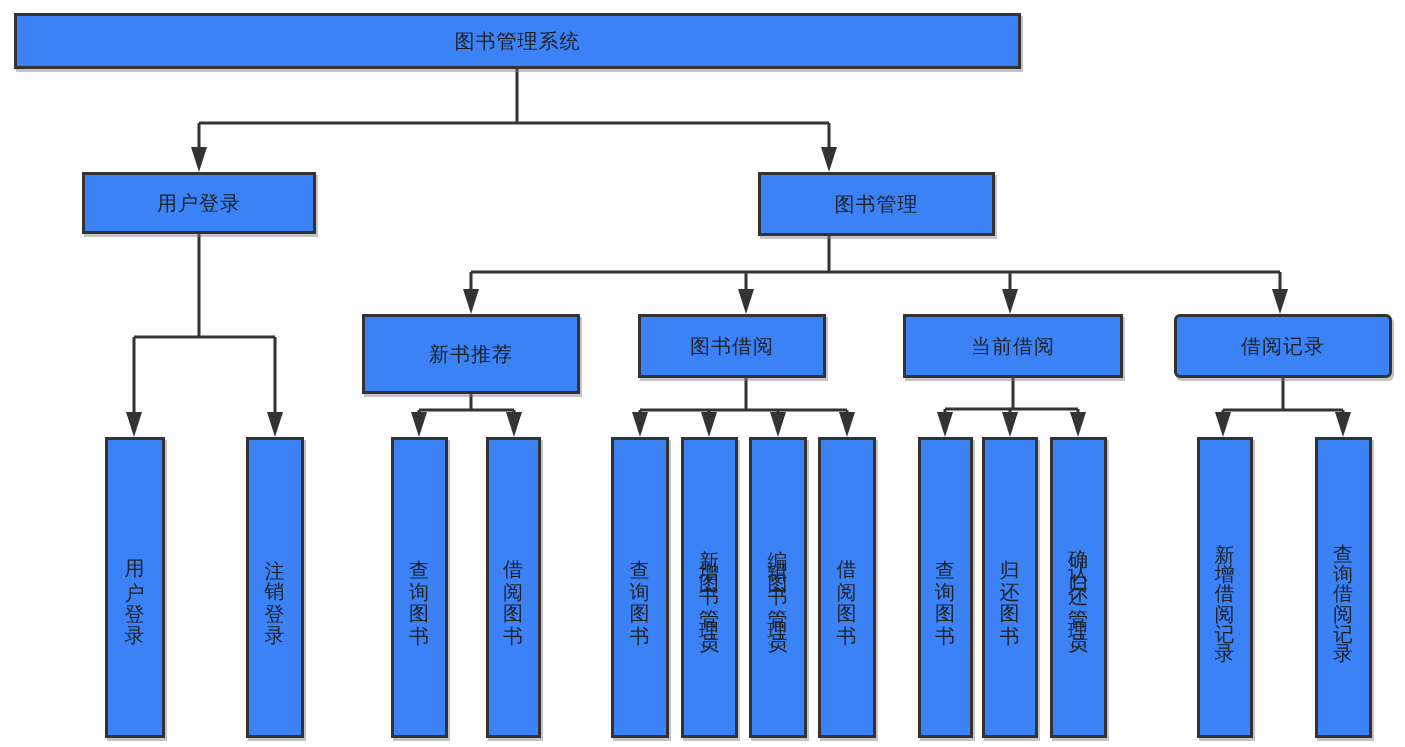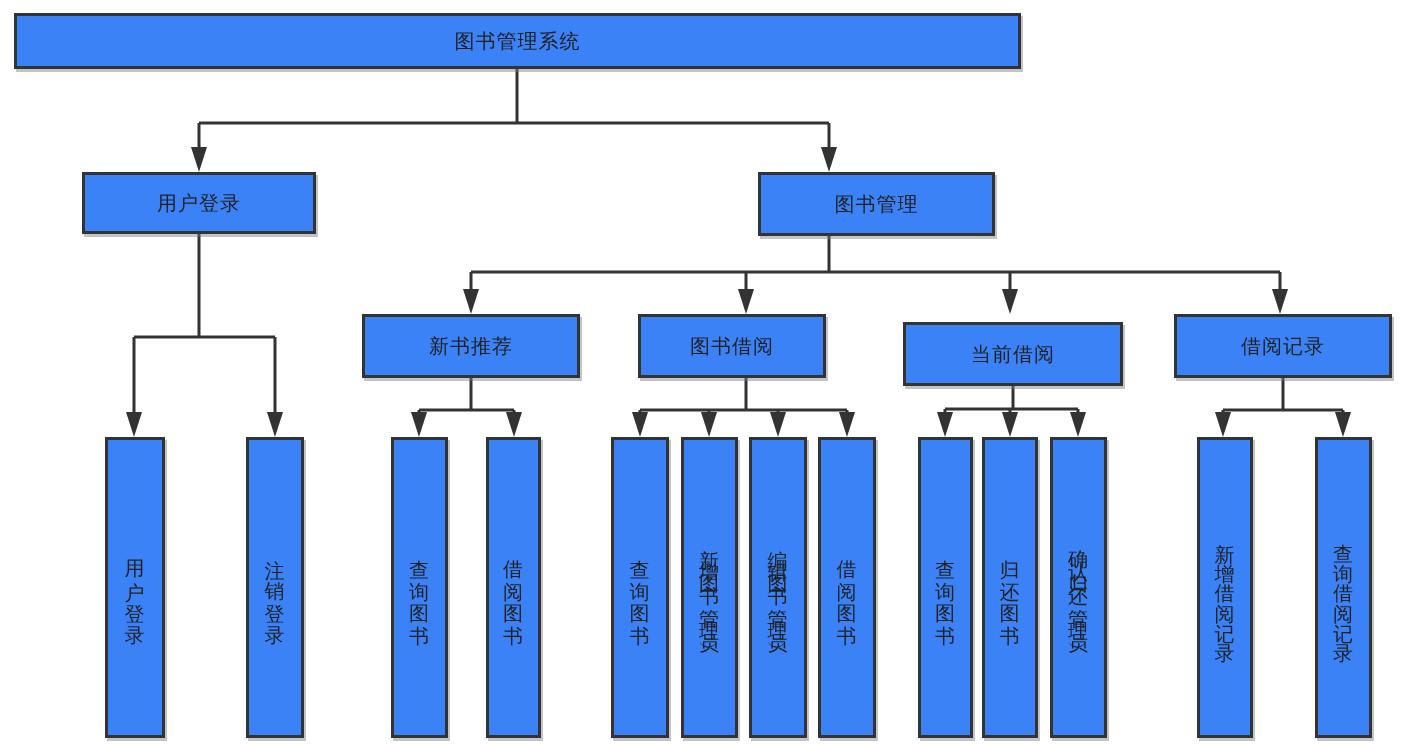--- a/index.html
+++ b/index.html
@@ -33,24 +33,24 @@
     z-index: 1;
     font-size: 20px;
     letter-spacing: 1px;
     line-height: 1;
     white-space: nowrap;
   }
   
   .box.root   { left: 14px;   top: 13px;  width: 1007px; height: 56px; }
   .box.l2a    { left: 82px;   top: 172px; width: 234px;  height: 62px; }
   .box.l2b    { left: 710px;  top: 172px; width: 237px;  height: 64px; margin-left: 48px; }
-  .box.m1     { left: 362px;  top: 314px; width: 218px;  height: 64px; }
+  .box.m1     { left: 362px;  top: 314px; width: 218px;  height: 80px; }
   .box.m2     { left: 638px;  top: 314px; width: 188px;  height: 64px; }
-  .box.m3     { left: 903px;  top: 322px; width: 220px;  height: 64px; }
-  .box.m4     { left: 1174px; top: 314px; width: 218px;  height: 64px; }
+  .box.m3     { left: 903px;  top: 314px; width: 220px;  height: 64px; }
+  .box.m4     { left: 1174px; top: 314px; width: 218px;  height: 64px; border-radius: 6px; }
   
   .leaf {
     top: 437px;
     height: 301px;
     writing-mode: vertical-rl;
     white-space: normal;
   }
   .ls4 { letter-spacing: 22px; }
   .ls6 { letter-spacing: 20px; }
   .ls9 { letter-spacing: 12px; }

